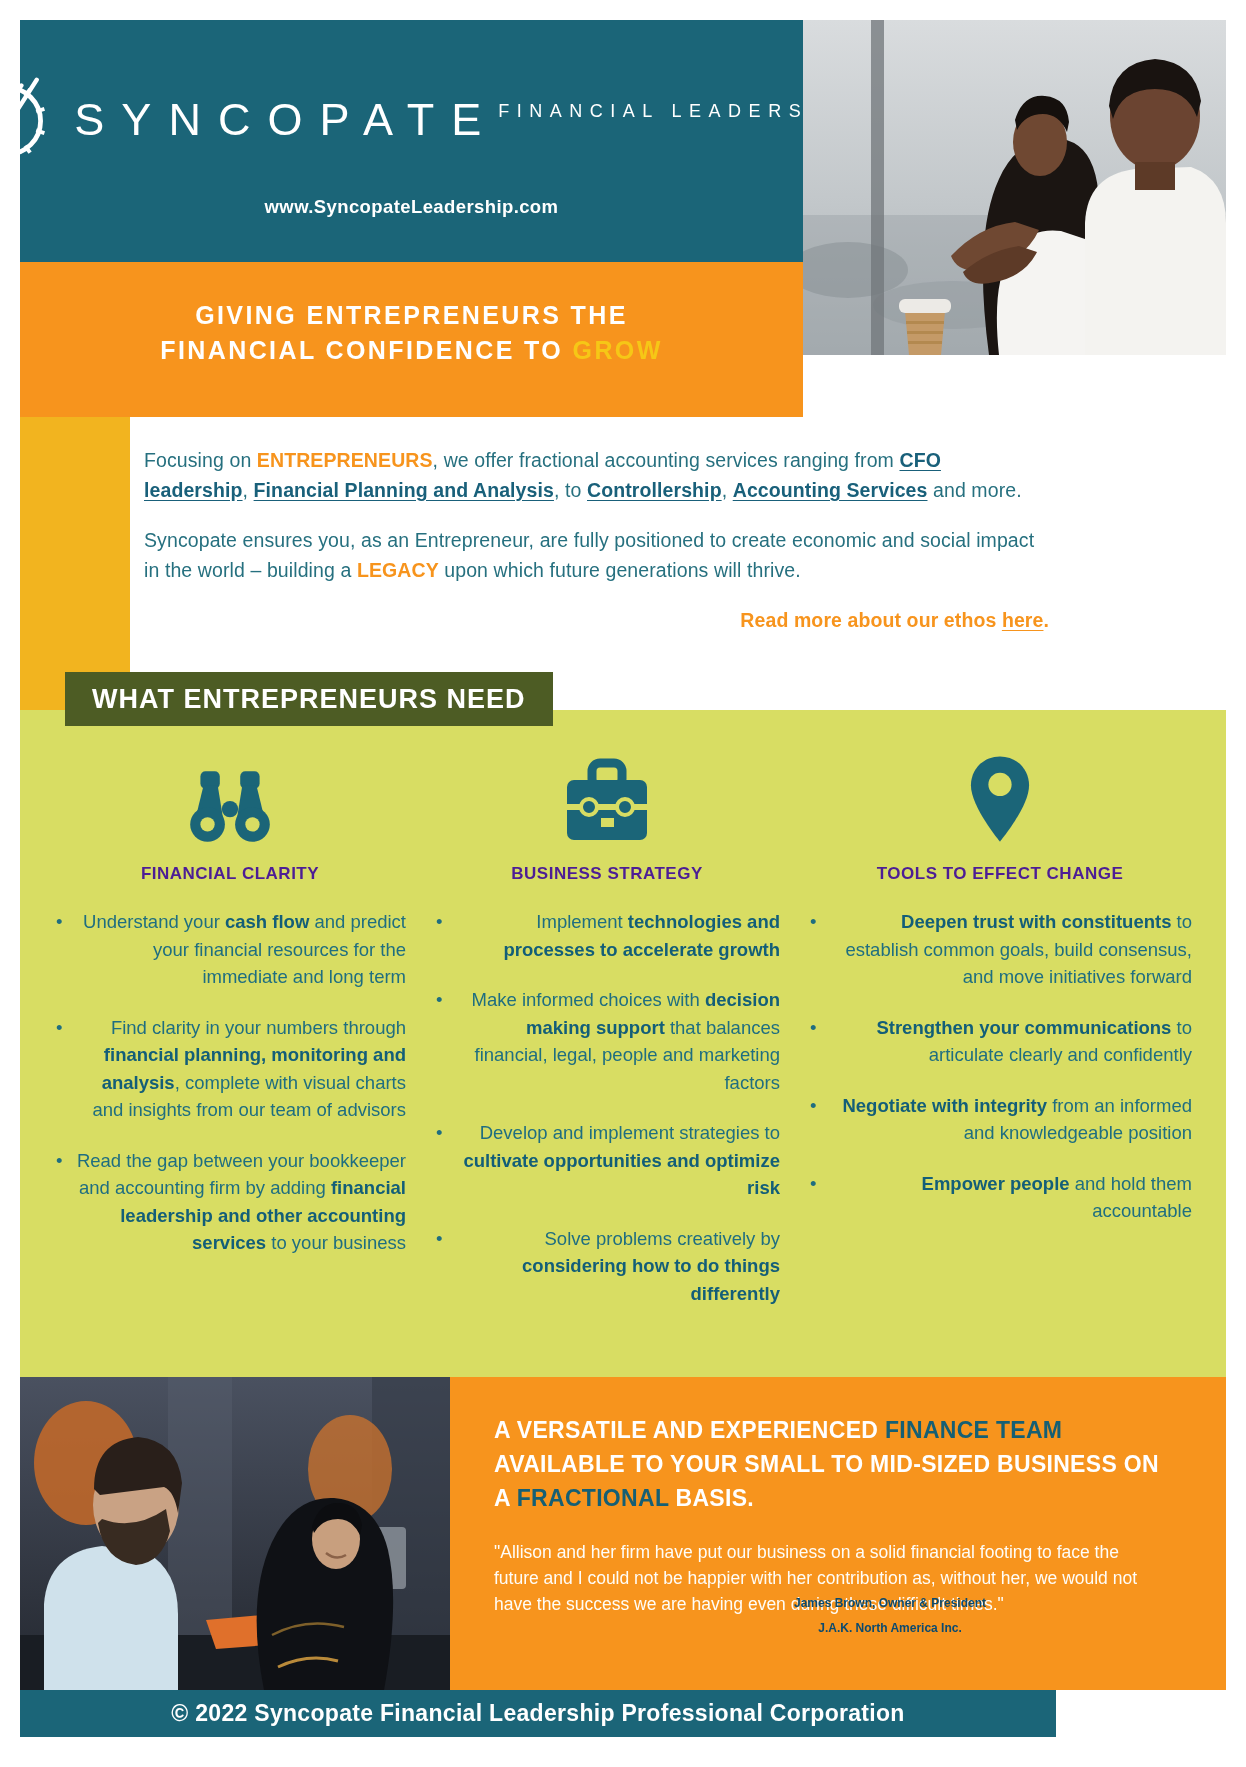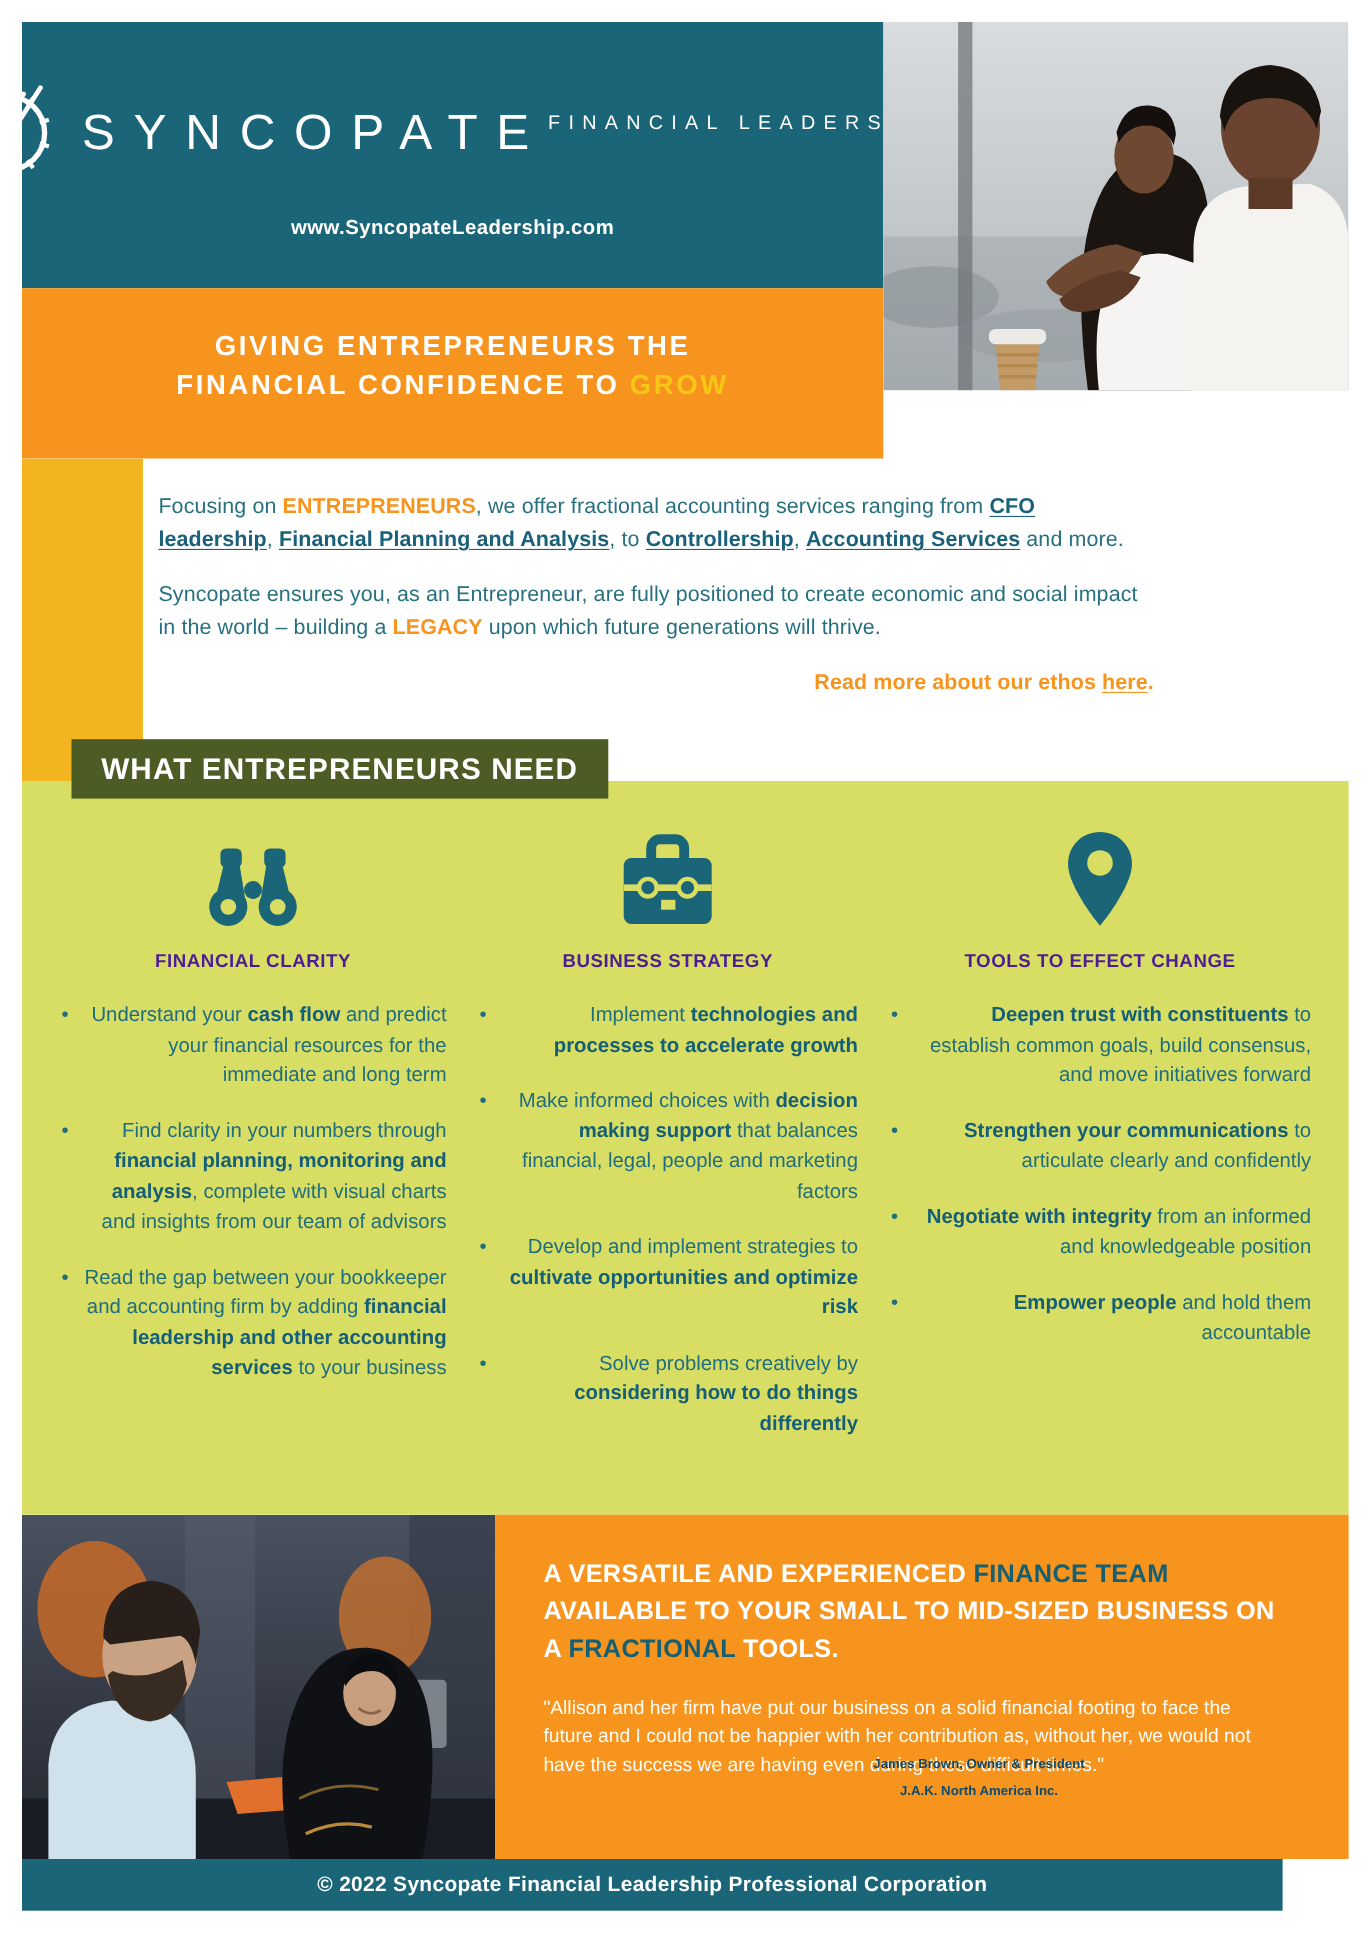--- a/index.html
+++ b/index.html
@@ -65,22 +65,22 @@
   .bottom-section{position:absolute;left:0;top:1357px;width:1206px;height:313px;display:flex;}
   .office-photo{width:430px;height:313px;flex:0 0 auto;overflow:hidden;}
   .office-photo svg{display:block;width:100%;height:100%;}
   .testimonial-box{flex:1;background:#f7941d;box-sizing:border-box;padding:36px 38px 0 44px;}
   .t-headline{width:665px;color:#fff;font-size:23px;line-height:34px;font-weight:700;letter-spacing:.3px;}
   .t-quote{width:665px;margin-top:24px;color:#fffdf8;font-size:17.5px;line-height:26px;}
   .attribution{width:360px;margin:-26px 118px 0 auto;text-align:center;color:#0c4a6e;
     font-weight:700;font-size:12px;line-height:25px;}
 
   
-  .footer{position:absolute;left:0;top:1670px;width:1146px;height:47px;background:#1b6578;
-    color:#fff;font-size:19px;font-weight:700;line-height:47px;text-align:center;letter-spacing:.3px;}
+  .footer{position:absolute;left:0;top:1670px;width:1036px;height:47px;background:#1b6578;
+    color:#fff;font-size:23px;font-weight:700;line-height:47px;text-align:center;letter-spacing:.3px;}
 </style>
 </head>
 <body>
 
 <div class="page">
 
   <div class="teal-header">
     <div class="logo-row">
       <svg class="logo-mark" viewBox="0 0 96 96">
         <circle cx="47" cy="49" r="35" fill="none" stroke="#ffffff" stroke-width="5"></circle>
@@ -243,21 +243,21 @@
         <path d="M78 146 q6 38 38 42 q26 -2 34 -34 l-4 -22 q-32 22 -64 10 z" fill="#382b21"></path>
         <path d="M244 313 q-18 -92 8 -148 q22 -46 62 -44 q42 4 54 52 q12 52 -4 140 z" fill="#0f1115"></path>
         <ellipse cx="316" cy="162" rx="24" ry="30" fill="#c89f7e"></ellipse>
         <path d="M292 150 q6 -24 26 -24 q20 0 24 22 l-2 10 q-8 -16 -22 -16 q-16 0 -24 14 z" fill="#0c0d10"></path>
         <path d="M306 176 q10 8 20 2" stroke="#8a6248" stroke-width="2.5" fill="none"></path>
         <path d="M258 290 q30 -14 60 -6" stroke="#b98a3a" stroke-width="3" fill="none"></path>
         <path d="M252 258 q34 -18 72 -8" stroke="#9a7430" stroke-width="2.5" fill="none" opacity=".8"></path>
       </svg>
     </div>
     <div class="testimonial-box">
-      <div class="t-headline"><span>A VERSATILE AND EXPERIENCED </span><span class="sg-tl">FINANCE TEAM</span><span> AVAILABLE TO YOUR SMALL TO MID-SIZED BUSINESS ON A </span><span class="sg-tl">FRACTIONAL</span><span> TOOLS.</span></div>
+      <div class="t-headline"><span>A VERSATILE AND EXPERIENCED </span><span class="sg-tl">FINANCE TEAM</span><span> AVAILABLE TO YOUR SMALL TO MID-SIZED BUSINESS ON A </span><span class="sg-tl">FRACTIONAL</span><span> BASIS.</span></div>
       <div class="t-quote">"Allison and her firm have put our business on a solid financial footing to face the future and I could not be happier with her contribution as, without her, we would not have the success we are having even during these difficult times."</div>
       <div class="attribution">
         <div>James Brown, Owner &amp; President</div>
         <div>J.A.K. North America Inc.</div>
       </div>
     </div>
   </div>
 
   <div class="footer">
     <span>© 2022 Syncopate Financial Leadership Professional Corporation</span>

